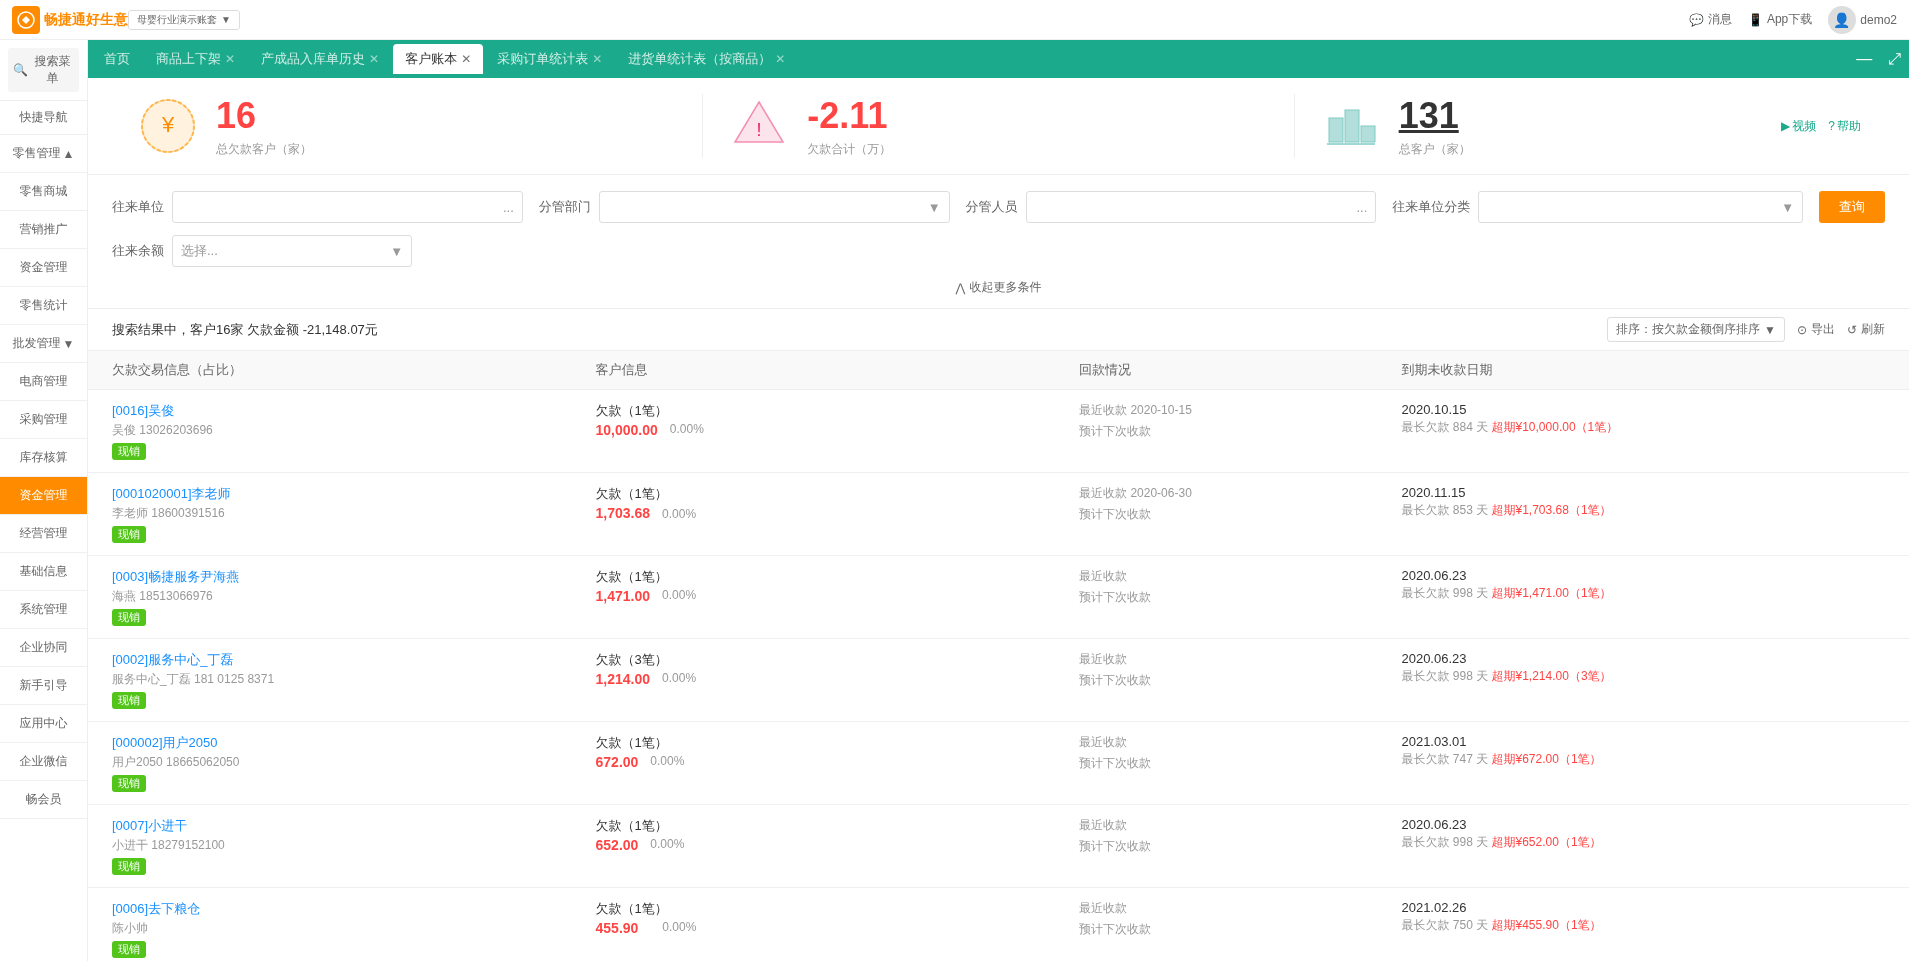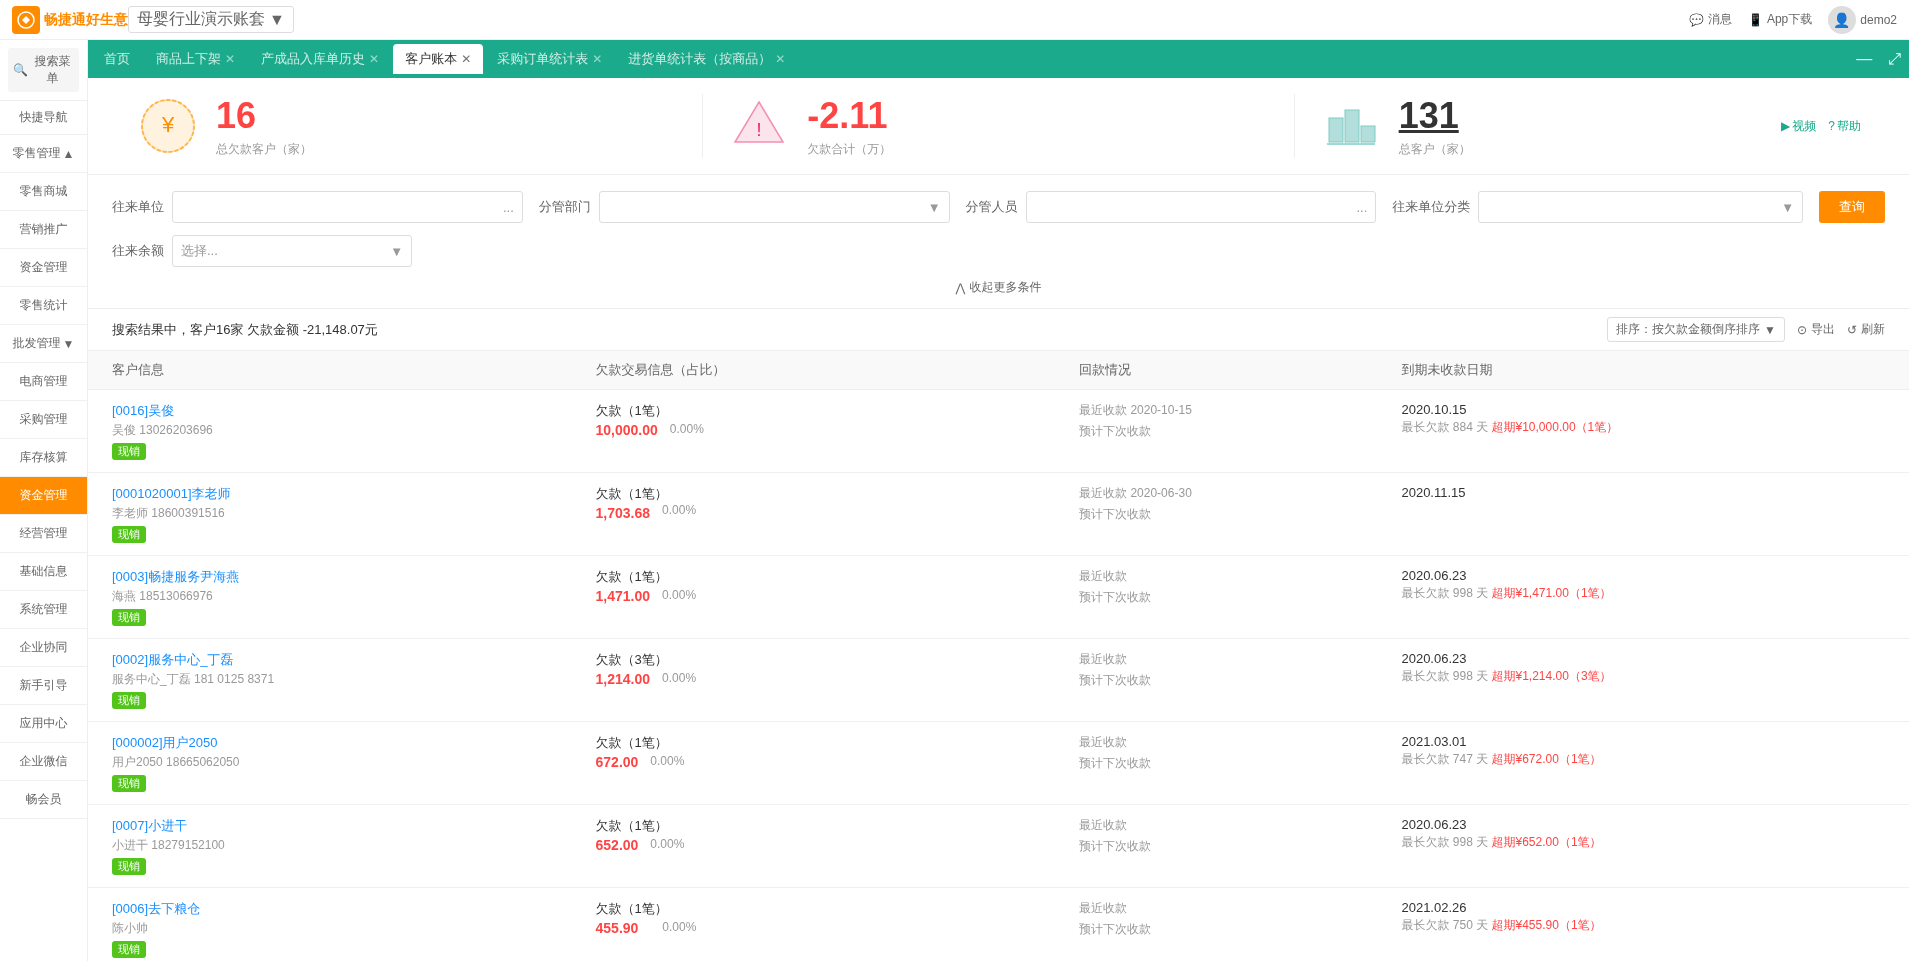--- a/index.html
+++ b/index.html
@@ -7,21 +7,21 @@
     
     
     .app-container { display: flex; flex-direction: column; height: 961px; width: 1909px; }
     
     
     .top-bar { background: #fff; height: 40px; display: flex; align-items: center; padding: 0 12px; border-bottom: 1px solid #eee; justify-content: space-between; }
     .top-bar-left { display: flex; align-items: center; }
     .logo-area { display: flex; align-items: center; gap: 4px; }
     .logo-icon { width: 28px; height: 28px; background: #ff8c00; border-radius: 4px; display: flex; align-items: center; justify-content: center; color: #fff; font-size: 10px; }
     .brand-name { color: #ff8c00; font-size: 14px; font-weight: bold; }
-    .store-selector { display: flex; align-items: center; gap: 4px; color: #666; font-size: 16px; cursor: pointer; border: 1px solid #ddd; padding: 2px 8px; border-radius: 3px; }
+    .store-selector { display: flex; align-items: center; gap: 4px; color: #666; font-size: 10px; cursor: pointer; border: 1px solid #ddd; padding: 2px 8px; border-radius: 3px; }
     .top-bar-right { display: flex; align-items: center; gap: 16px; }
     .top-right-item { display: flex; align-items: center; gap: 4px; color: #666; font-size: 12px; cursor: pointer; }
     .avatar { width: 28px; height: 28px; border-radius: 50%; background: #ddd; display: flex; align-items: center; justify-content: center; overflow: hidden; }
 
     
     .main-layout { display: flex; flex: 1; overflow: hidden; }
     
     
     .sidebar { width: 88px; background: #fff; border-right: 1px solid #eee; display: flex; flex-direction: column; overflow-y: auto; }
     .sidebar-search { padding: 8px; border-bottom: 1px solid #eee; }
@@ -369,22 +369,22 @@
             <div class="action-btn">
               <span>↺</span>
               <span>刷新</span>
             </div>
           </div>
         </div>
 
         <div class="data-table">
 
           <div class="table-header">
+            <span>欠款交易信息（占比）</span>
             <span>客户信息</span>
-            <span>欠款交易信息（占比）</span>
             <span>回款情况</span>
             <span>到期未收款日期</span>
           </div>
 
           <div class="table-row">
             <div>
               <div class="customer-name">[0016]吴俊</div>
               <div class="customer-sub">吴俊 13026203696</div>
               <span class="customer-tag">现销</span>
             </div>
@@ -412,34 +412,38 @@
           </div>
 
           <div class="table-row">
             <div>
               <div class="customer-name">[0001020001]李老师</div>
               <div class="customer-sub">李老师 18600391516</div>
               <span class="customer-tag">现销</span>
             </div>
             <div>
               <div class="debt-count">欠款（1笔）</div>
-              <div style="display:flex;align-items:flex-start;gap:12px;">
+              <div style="display:flex;align-items:flex-end;gap:12px;">
                 <span class="debt-amount">1,703.68</span>
                 <span class="debt-pct">0.00%</span>
               </div>
             </div>
             <div>
               <div class="recovery-date">
                 <span>最近收款</span>
                 <span>2020-06-30</span>
               </div>
               <div class="recovery-next">预计下次收款</div>
             </div>
             <div>
               <div class="due-date">2020.11.15</div>
+              <div class="overdue-info">
+                <span>最长欠款 853 天</span>
+                <span class="overdue-link">超期¥1,703.68（1笔）</span>
+              </div>
             </div>
           </div>
 
           <div class="table-row">
             <div>
               <div class="customer-name">[0003]畅捷服务尹海燕</div>
               <div class="customer-sub">海燕 18513066976</div>
               <span class="customer-tag">现销</span>
             </div>
             <div>

